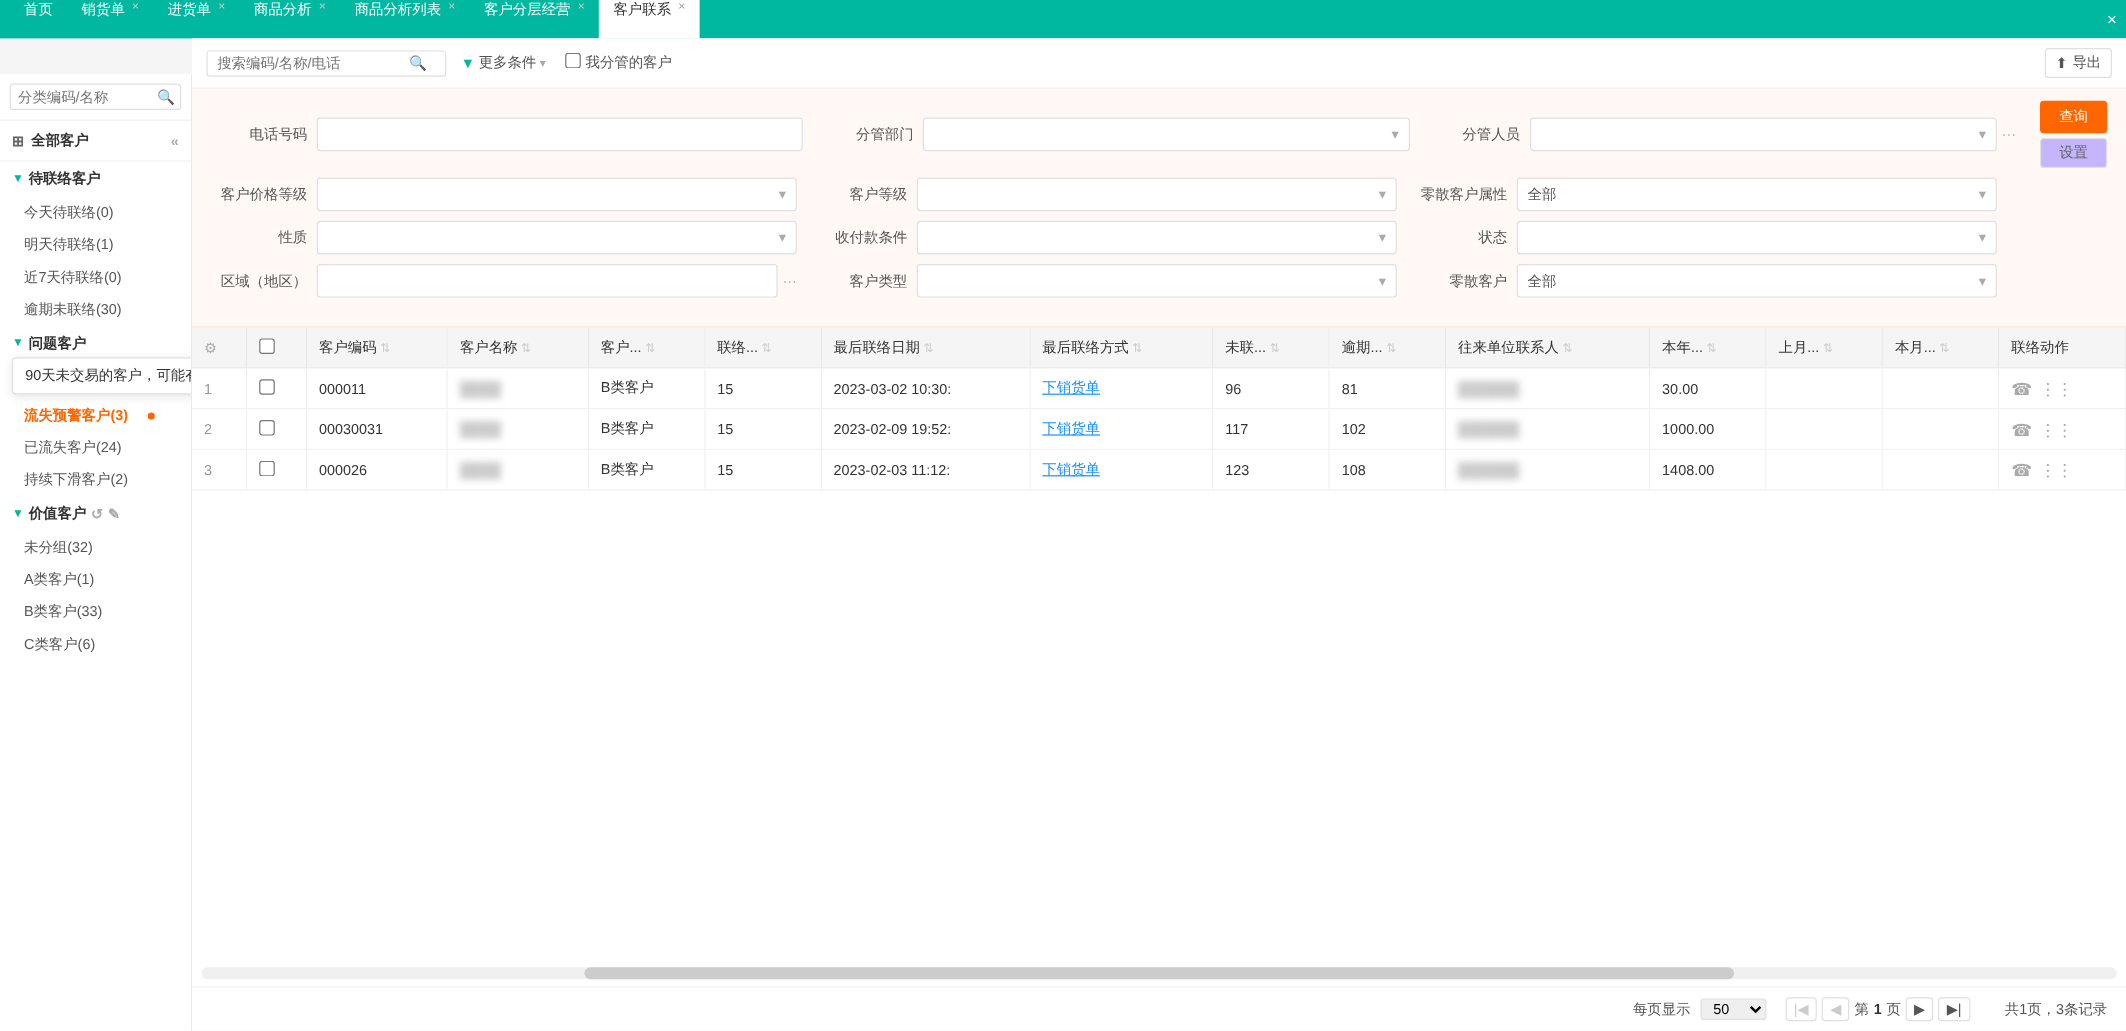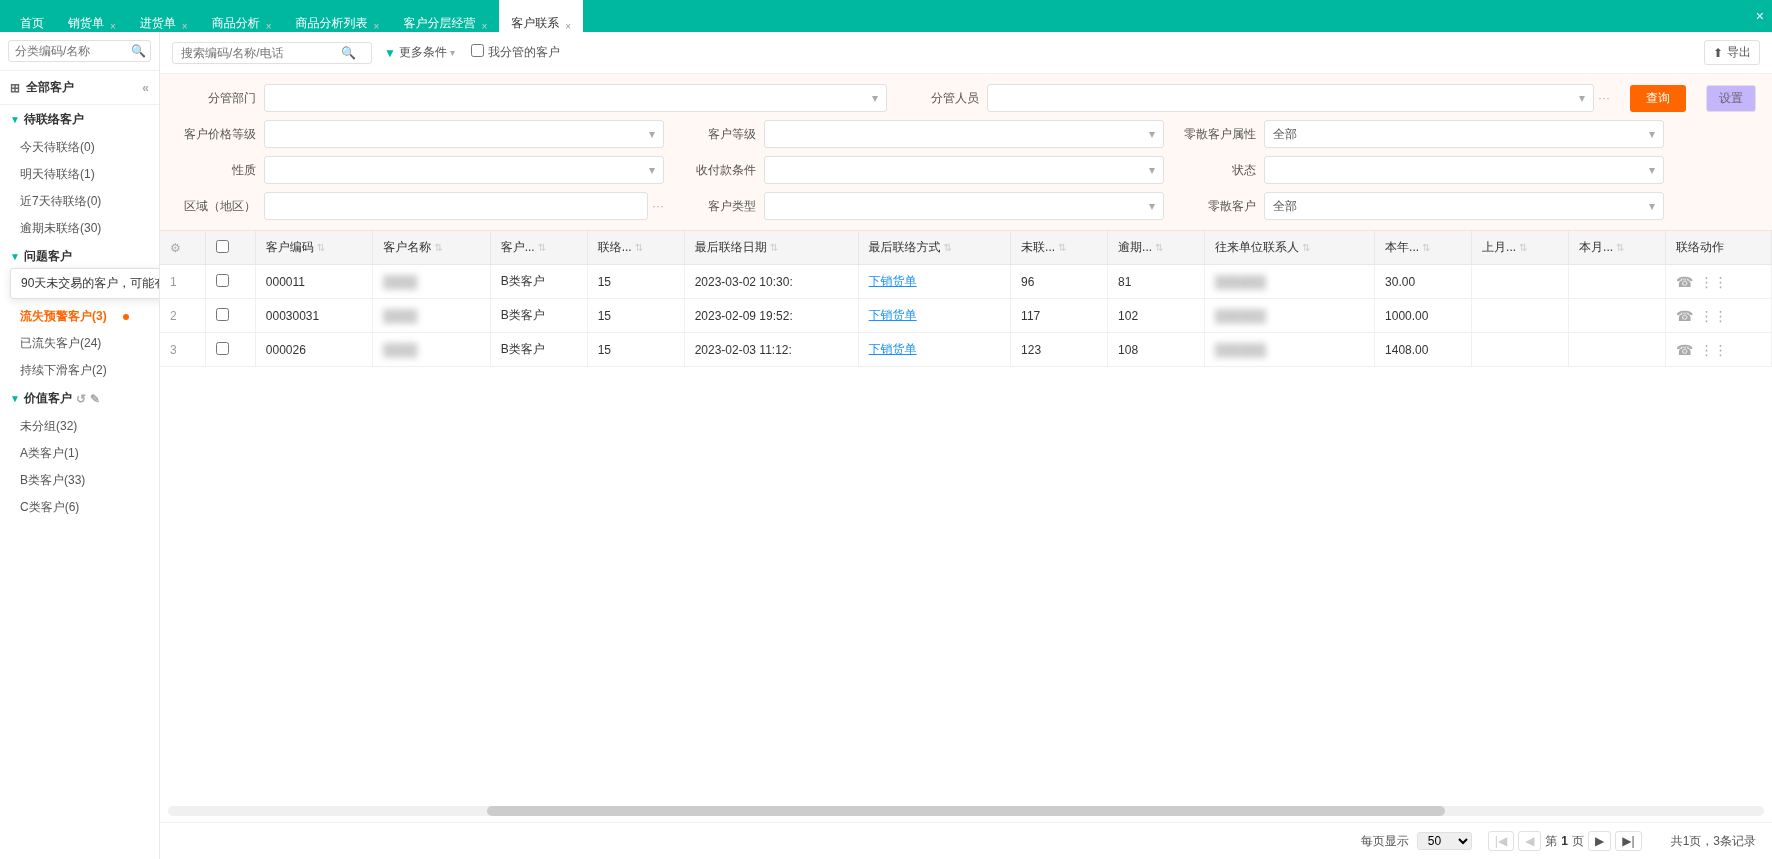--- a/index.html
+++ b/index.html
@@ -8,21 +8,21 @@
     
     .top-bar {
       background: #00b8a0;
       display: flex;
       align-items: center;
       height: 32px;
       padding: 0 8px;
     }
     .top-tab {
       display: flex;
-      align-items: flex-end;
+      align-items: flex-start;
       padding: 0 12px;
       height: 32px;
       color: #fff;
       cursor: pointer;
       font-size: 12px;
       white-space: nowrap;
     }
     .top-tab.active {
       background: #fff;
       color: #333;
@@ -46,20 +46,21 @@
       height: calc(100vh - 32px);
     }
 
     
     .sidebar {
       width: 160px;
       background: #fff;
       border-right: 1px solid #e8e8e8;
       overflow-y: auto;
       flex-shrink: 0;
+      margin-top: 30px;
     }
     .sidebar-search {
       display: flex;
       align-items: center;
       padding: 8px;
       border-bottom: 1px solid #f0f0f0;
     }
     .sidebar-search input {
       border: 1px solid #e0e0e0;
       border-radius: 3px;
@@ -209,21 +210,21 @@
       border-bottom: 1px solid #ffe0cc;
       padding: 10px 16px;
       flex-shrink: 0;
     }
     .filter-row {
       display: flex;
       align-items: center;
       margin-bottom: 8px;
       gap: 12px;
     }
-    .filter-row:last-child { margin-bottom: 0; }
+    .filter-row:last-child { margin-bottom: 14px; }
     .filter-field {
       display: flex;
       align-items: center;
       flex: 1;
     }
     .filter-label {
       width: 80px;
       text-align: right;
       color: #555;
       margin-right: 8px;
@@ -251,22 +252,22 @@
       display: flex;
       align-items: center;
       justify-content: space-between;
       cursor: pointer;
       color: #555;
     }
     .filter-select .arrow { color: #aaa; }
     .filter-dots { color: #aaa; cursor: pointer; margin-left: 4px; }
     .filter-right-actions {
       display: flex;
-      flex-direction: row;
-      gap: 20px;
+      flex-direction: column;
+      gap: 4px;
       margin-left: 8px;
     }
     .query-btn {
       background: #ff6600;
       color: #fff;
       border: none;
       border-radius: 3px;
       padding: 5px 16px;
       cursor: pointer;
       font-size: 12px;
@@ -497,20 +498,24 @@
       </div>
       <div class="export-btn">
         <span class="export-icon">⬆</span>
         <span>导出</span>
       </div>
     </div>
 
     <div class="filter-panel">
 
       <div class="filter-row">
+        <div class="filter-field">
+          <span class="filter-label">电话号码</span>
+          <input class="filter-input" type="text" value="" style="">
+        </div>
         <div class="filter-field">
           <span class="filter-label">分管部门</span>
           <div class="filter-select">
             <span></span>
               <span class="arrow">▾</span>
           </div>
         </div>
         <div class="filter-field">
           <span class="filter-label">分管人员</span>
           <div class="filter-select" style="flex:1;">

